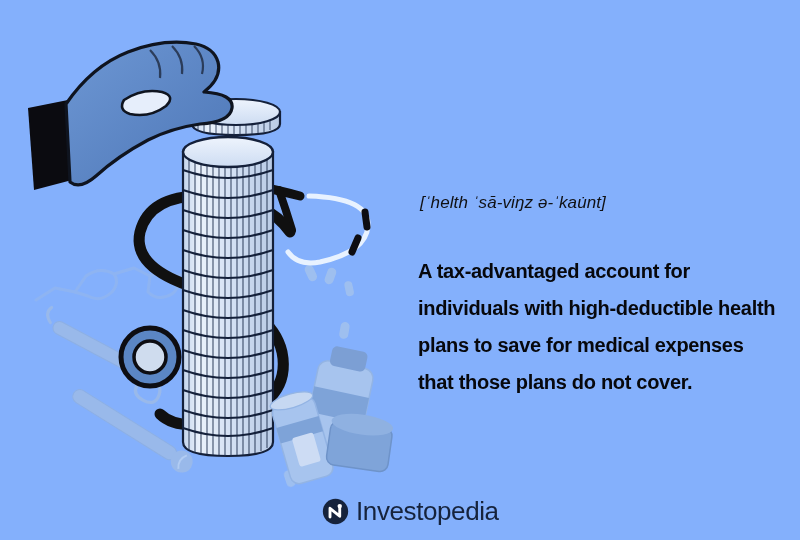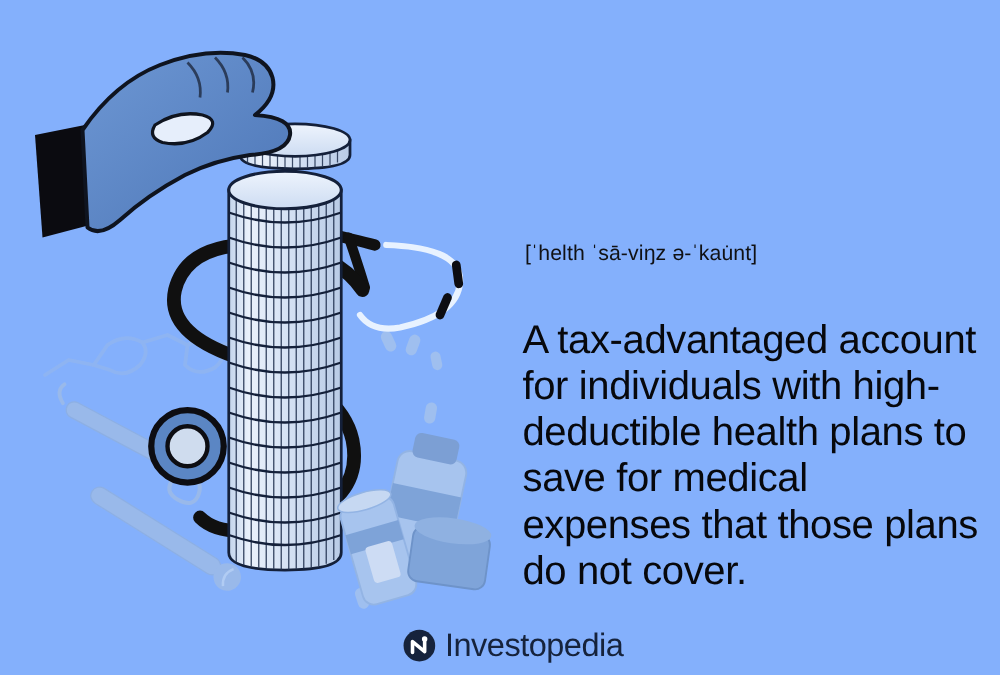--- a/index.html
+++ b/index.html
@@ -20,32 +20,32 @@
   #textcol{
     position:absolute;left:418px;top:0;width:370px;height:540px;
   }
   #title{
     position:absolute;top:46px;left:0;width:370px;
     font-size:45px;line-height:52px;font-weight:700;
     color:#07080c;letter-spacing:-0.6px;
   }
   #pron{
     position:absolute;top:192px;left:2px;width:370px;
-    font-size:17px;line-height:22px;
+    font-size:17px;line-height:22px;font-style:italic;
     color:#101114;letter-spacing:0.1px;
   }
   #desc{
     position:absolute;top:253px;left:0;width:366px;
-    font-size:32px;line-height:37px;font-weight:400;
+    font-size:20px;line-height:37px;font-weight:700;
     color:#07080c;letter-spacing:-0.3px;
   }
   
   #logo{
     position:absolute;left:322px;top:498px;height:32px;
-    display:flex;align-items:flex-end;gap:7px;
+    display:flex;align-items:flex-start;gap:7px;
   }
   #logo-mark{width:27px;height:27px;display:block;}
   #logo-word{
     font-size:26px;line-height:27px;font-weight:400;
     color:#16233c;letter-spacing:-0.4px;
   }
 </style>
 </head>
 <body>
 

